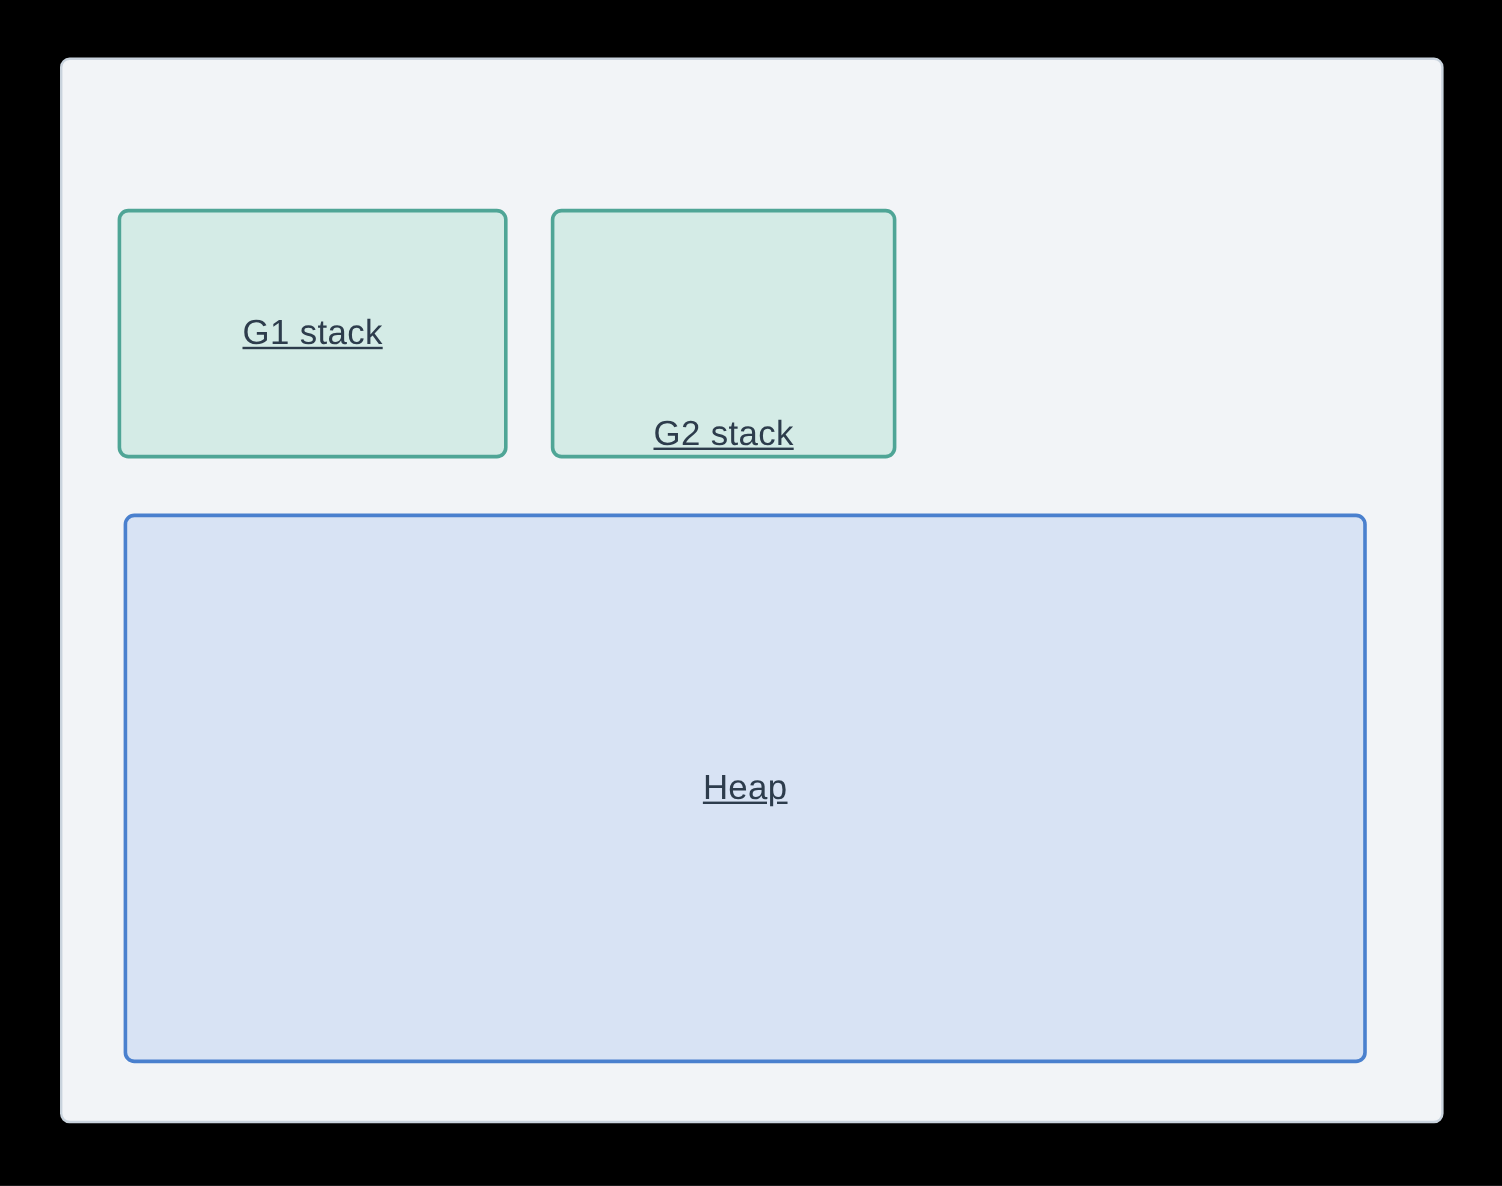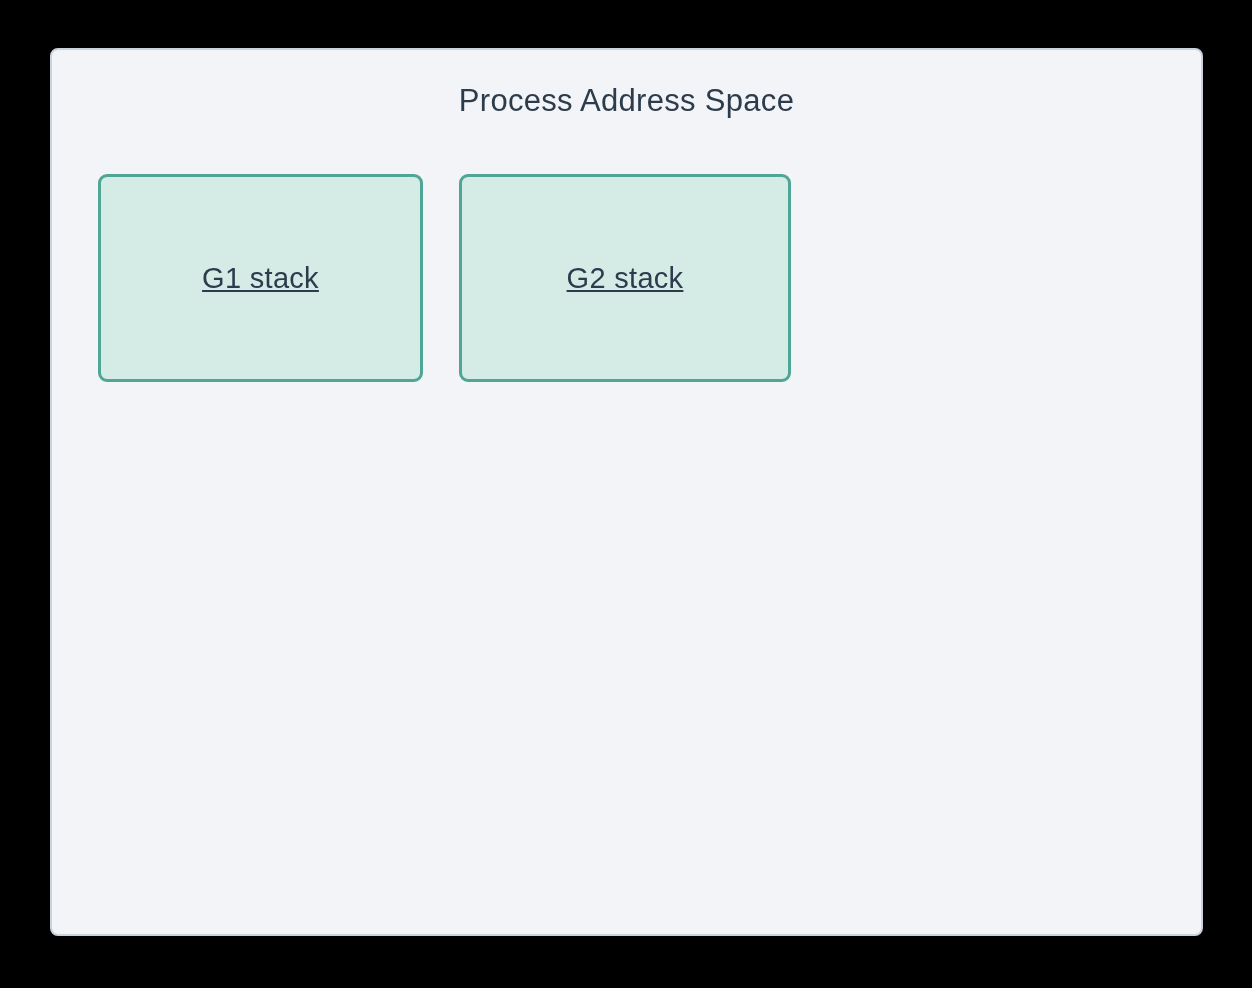--- a/index.html
+++ b/index.html
@@ -60,46 +60,48 @@
   }
   .stack-box .label,
   .heap-box .label {
     font-size: 29px;
     font-weight: 500;
     letter-spacing: 0.3px;
     color: var(--text);
     text-decoration: underline;
   }
   .stack-g1 { left: 46px;  width: 325px; }
-  .stack-g2 { left: 407px; width: 332px; }
+  .stack-g2 { left: 407px; width: 288px; align-items: flex-end; }
   .stack-g3 { left: 768px; width: 328px; }
   .heap-box {
     position: absolute;
     left: 51px;
     top: 378px;
     width: 1036px;
     height: 458px;
     background: var(--heap-bg);
     border: 3px solid var(--heap-border);
     border-radius: 9px;
     display: flex;
     align-items: center;
     justify-content: center;
   }
 </style>
 </head>
 <body>
 
 <div class="canvas">
   <div class="address-space">
-    <div class="title">Process Address Space</div>
 
     <div class="stack-box stack-g1">
       <span class="label">G1 stack</span>
     </div>
 
     <div class="stack-box stack-g2">
       <span class="label">G2 stack</span>
     </div>
 
 
+    <div class="heap-box">
+      <span class="label">Heap</span>
+    </div>
   </div>
 </div>
 
 </body></html>

